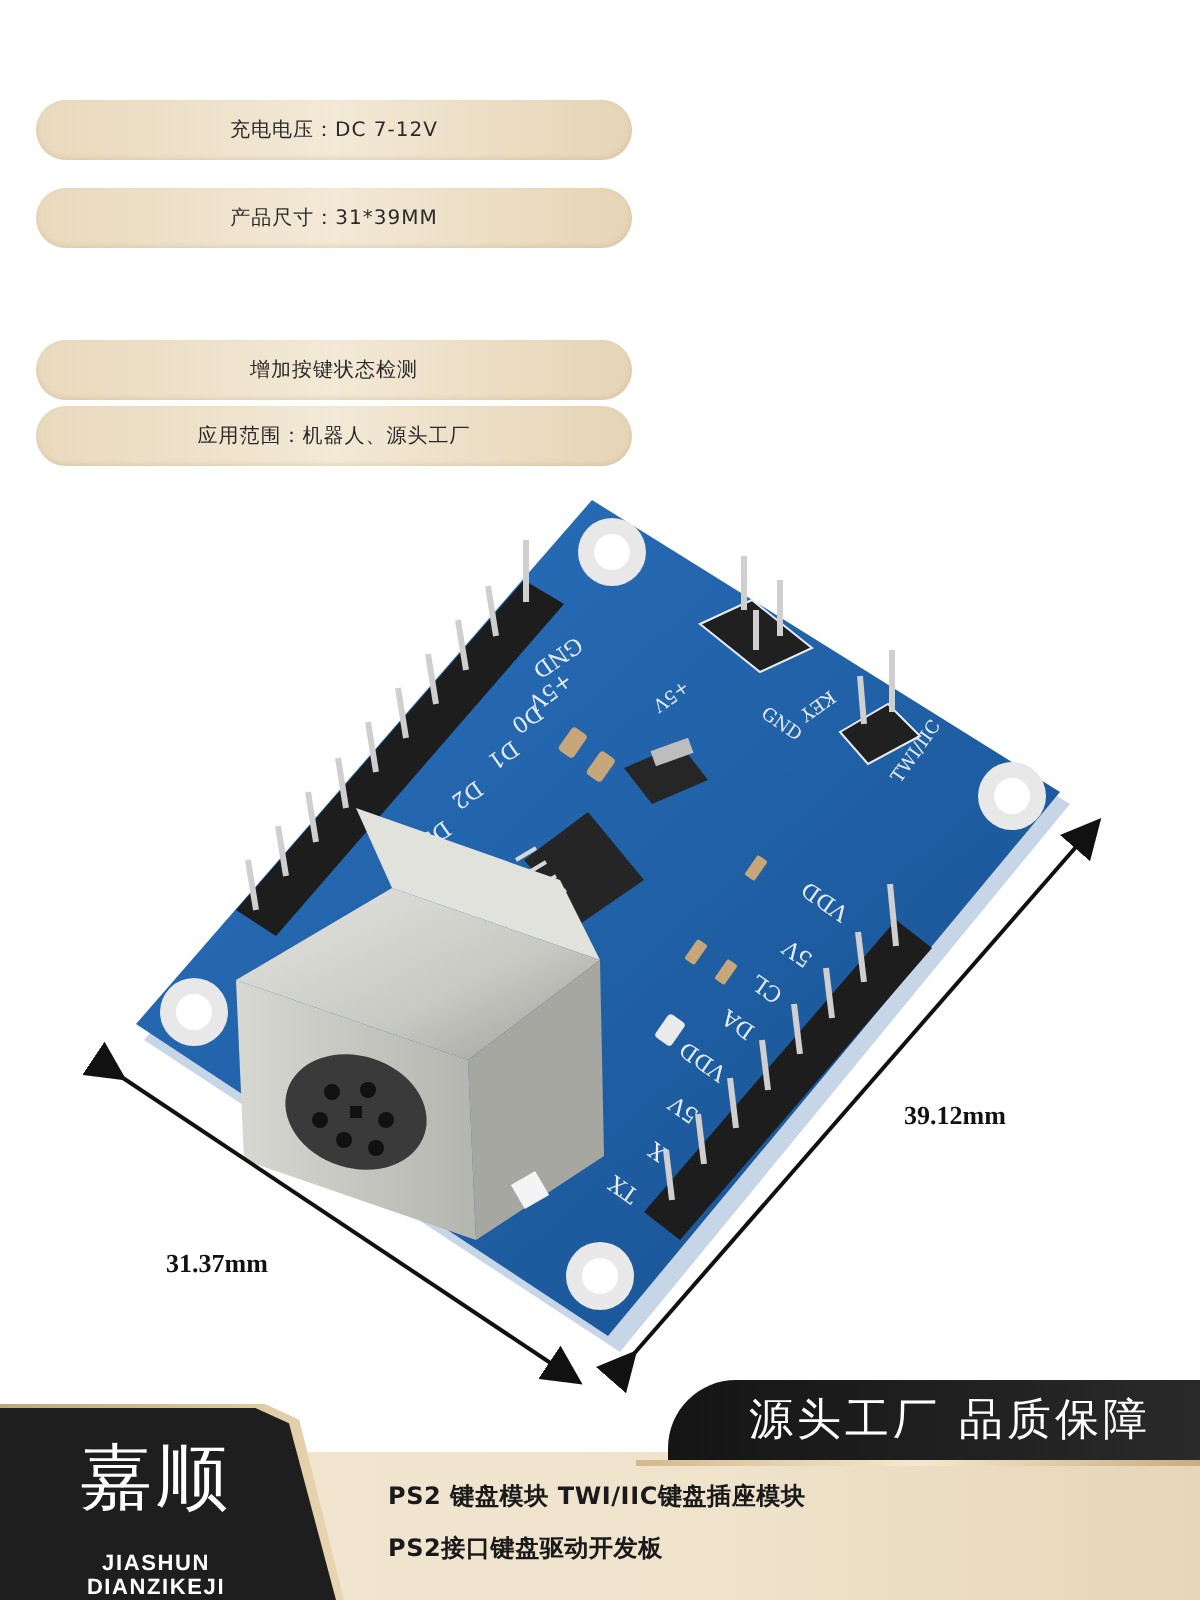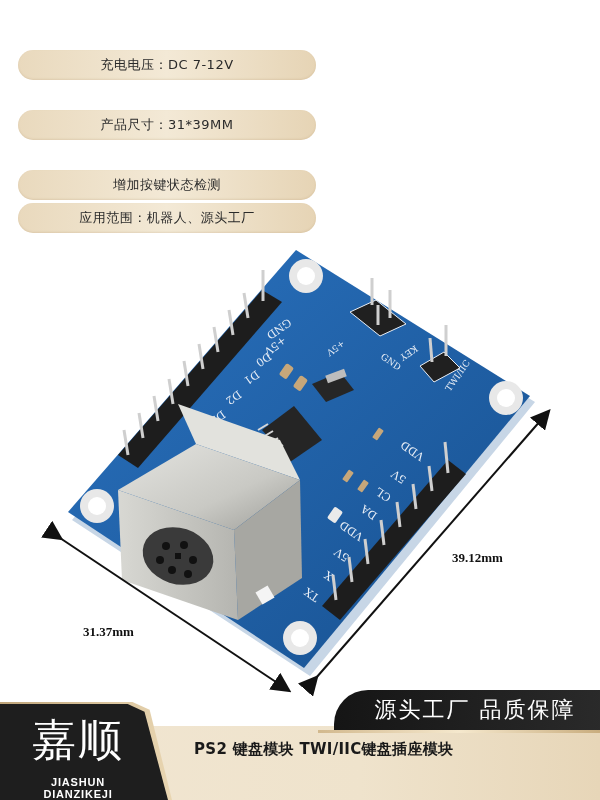--- a/index.html
+++ b/index.html
@@ -5,21 +5,21 @@
   * { box-sizing: border-box; margin: 0; padding: 0; }
   html, body { width: 600px; height: 800px; overflow: hidden; background: #ffffff; }
   body { position: relative; font-family: "DejaVu Sans", "Liberation Sans", sans-serif; }
 
   .spec-list { position: absolute; left: 18px; top: 50px; width: 298px; }
   .pill {
     position: absolute; left: 0; width: 298px; height: 30px;
     border-radius: 15px;
     background: linear-gradient(90deg, #e9d9bd 0%, #f3e9d6 50%, #e6d4b5 100%);
     display: flex; align-items: center; justify-content: center;
-    font-size: 13px; color: #2a2a2a; letter-spacing: 0.5px;
+    font-size: 10px; color: #2a2a2a; letter-spacing: 0.5px;
     box-shadow: inset 0 -1px 2px rgba(160,130,80,0.18);
   }
 
   .product { position: absolute; left: 0; top: 240px; width: 600px; height: 460px; }
   .product svg { position: absolute; left: 0; top: 0; }
 
   .dim-label { position: absolute; font-family: Liberation Serif, serif; font-weight: bold; font-size: 13px; color: #111; }
 
   .footer { position: absolute; left: 0; top: 690px; width: 600px; height: 110px; }
   .footer-band {
@@ -32,47 +32,47 @@
     clip-path: polygon(0 0, 76% 0, 86% 8%, 100% 100%, 0 100%);
     border-top-right-radius: 20px;
   }
   .brand-edge {
     position: absolute; left: 0; top: 12px; width: 172px; height: 98px;
     background: linear-gradient(90deg, #bfa57a, #e9d6b2);
     clip-path: polygon(0 0, 77% 0, 87% 8%, 100% 100%, 0 100%);
   }
   .brand-cn {
     position: absolute; left: 18px; top: 22px; width: 120px; text-align: center;
-    font-family: "DejaVu Sans", sans-serif; font-size: 44px; color: #ffffff; letter-spacing: 2px; line-height: 56px;
+    font-family: "DejaVu Sans", sans-serif; font-size: 36px; color: #ffffff; letter-spacing: 2px; line-height: 56px;
   }
   .brand-en {
     position: absolute; left: 18px; top: 86px; width: 120px; text-align: center;
     font-family: "Liberation Sans", sans-serif; font-size: 11px; font-weight: bold; color: #ffffff; letter-spacing: 0.8px;
   }
   .slogan-block {
     position: absolute; left: 334px; top: 0; width: 282px; height: 40px;
     background: linear-gradient(90deg, #151515, #2b2b2b);
     border-top-left-radius: 34px;
     display: flex; align-items: center; justify-content: center;
     color: #ffffff; font-size: 22px; letter-spacing: 2px; font-weight: normal;
   }
   .slogan-shine {
     position: absolute; left: 318px; top: 40px; width: 282px; height: 3px;
     background: linear-gradient(90deg, #d2b98e, #f5e8cd, #c9ad7e);
   }
   .title-line {
-    position: absolute; left: 194px; font-size: 15px; font-weight: bold; color: #1a1a1a; white-space: nowrap; letter-spacing: 0.3px;
+    position: absolute; left: 194px; font-size: 12px; font-weight: bold; color: #1a1a1a; white-space: nowrap; letter-spacing: 0.3px;
   }
 </style>
 </head>
 <body>
 
 <div class="spec-list">
   <div class="pill" style="top:0px">充电电压：DC 7-12V</div>
-  <div class="pill" style="top:60px">产品尺寸：31*39MM</div>
+  <div class="pill" style="top:44px">产品尺寸：31*39MM</div>
   <div class="pill" style="top:120px">增加按键状态检测</div>
   <div class="pill" style="top:153px">应用范围：机器人、源头工厂</div>
 </div>
 
 <div class="product">
   <svg width="600" height="460" viewBox="0 240 600 460">
     <defs>
       <linearGradient id="pcbg" x1="0" y1="0" x2="1" y2="1">
         <stop offset="0" stop-color="#2a72bf"></stop>
         <stop offset="1" stop-color="#17508f"></stop>
@@ -226,13 +226,14 @@
 
 <div class="footer">
   <div class="footer-band"></div>
   <div class="brand-edge"></div>
   <div class="brand-block"></div>
   <div class="brand-cn">嘉顺</div>
   <div class="brand-en">JIASHUN DIANZIKEJI</div>
   <div class="slogan-block">源头工厂 品质保障</div>
   <div class="slogan-shine"></div>
   <div class="title-line" style="top:50px;">PS2 键盘模块 TWI/IIC键盘插座模块</div>
+  <div class="title-line" style="top:76px;">PS2接口键盘驱动开发板</div>
 </div>
 
 </body></html>

